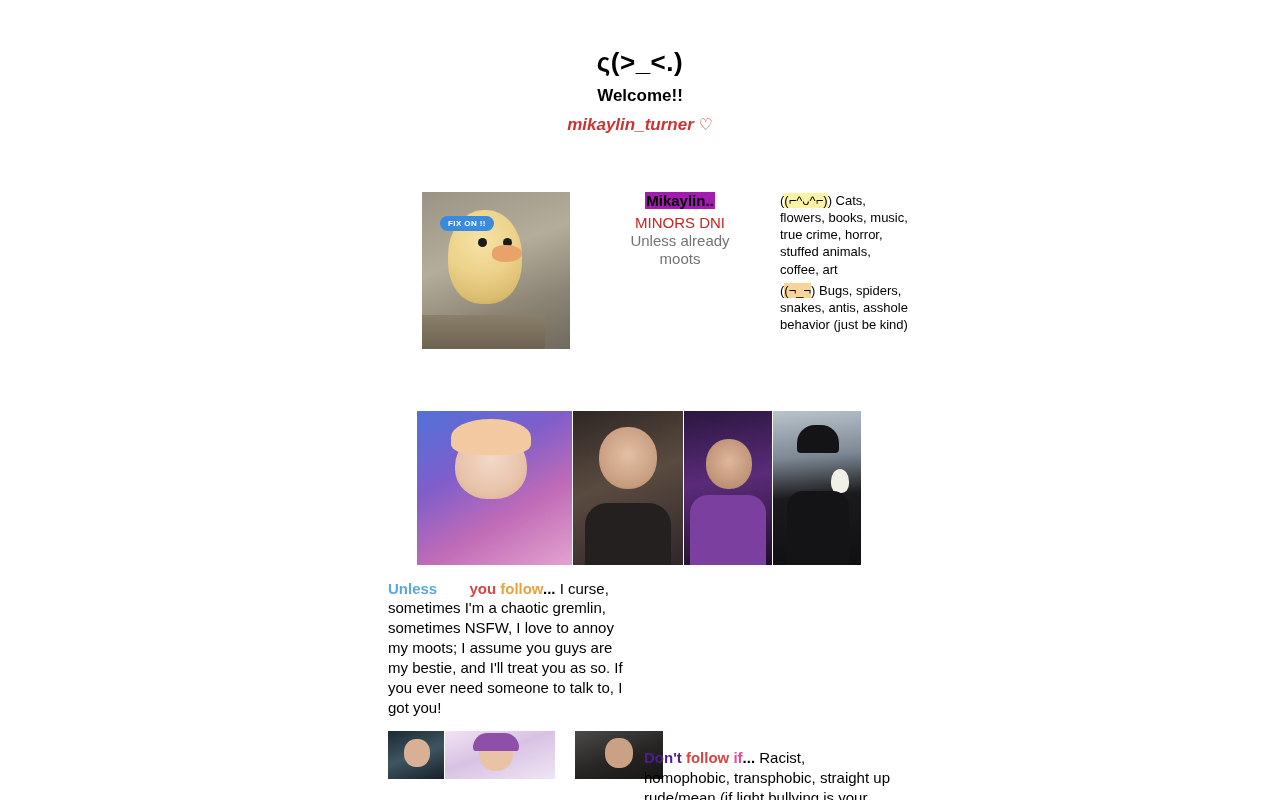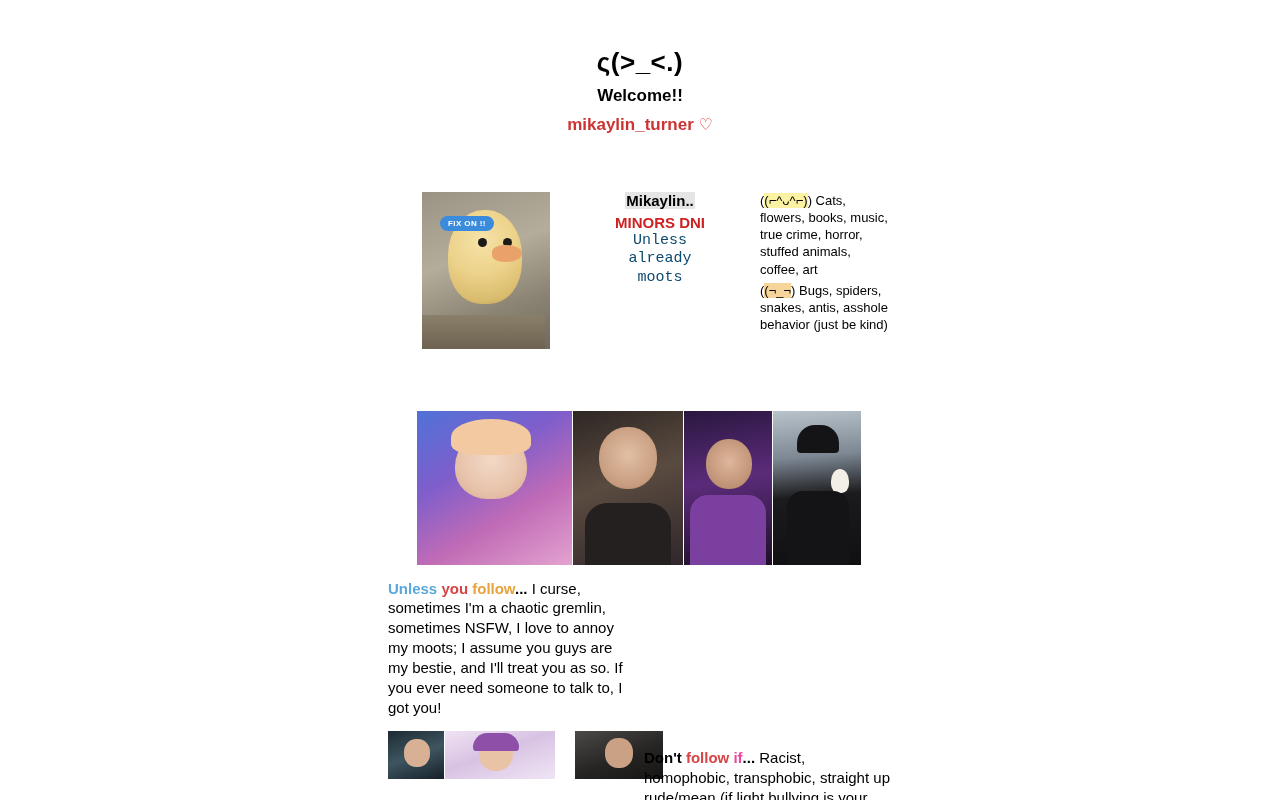--- a/index.html
+++ b/index.html
@@ -38,38 +38,39 @@
     font-weight: bold;
     margin-top: 7px;
   }
   .handle-line {
     margin-top: 9px;
     font-size: 17px;
     font-weight: bold;
   }
   .handle {
     color: #cc3333;
+    font-style: italic;
   }
   .heart {
     color: #cc3333;
     font-weight: normal;
     font-size: 16px;
   }
 
   
   .profile-row {
     margin-top: 57px;
     display: flex;
     justify-content: flex-start;
     align-items: flex-start;
     padding-left: 422px;
   }
 
   .avatar-wrap {
-    width: 128px;
+    width: 148px;
     height: 157px;
     position: relative;
     overflow: hidden;
     flex: 0 0 auto;
     background: linear-gradient(160deg, #9a9384 0%, #b5ad9b 40%, #8d8676 70%, #6f6a5e 100%);
   }
   .avatar-duck {
     position: absolute;
     left: 26px;
     top: 18px;
@@ -119,35 +120,34 @@
 
   .bio-col {
     width: 110px;
     margin-left: 55px;
     text-align: center;
     line-height: 1.22;
     font-size: 15px;
   }
   .bio-name {
     font-weight: bold;
-    background: #e5e5e5;
+    background: #a21caf;
     display: inline;
     padding: 0 1px;
   }
   .bio-meta {
     margin-top: 2px;
   }
   .bio-dni {
     margin-top: 4px;
     color: #cc2222;
-    font-weight: bold;
+    font-weight: normal;
   }
   .bio-dni-sub {
-    color: #0c4a6e;
-    font-family: Liberation Mono, monospace;
+    color: #737373;
   }
 
   .likes-col {
     width: 130px;
     margin-left: 45px;
     line-height: 1.33;
     font-size: 13px;
   }
   .hl-yellow {
     background: #fbf2a4;
@@ -230,25 +230,25 @@
 
   
   .before-block {
     margin-top: 14px;
     padding-left: 388px;
     width: 245px;
     line-height: 1.33;
     font-size: 15px;
   }
   .w-before { color:#5aa7dd; font-weight:bold; }
-  .w-you    { color:#d64545; font-weight:bold; }
+  .w-you    { color:#d64545; font-weight:bold;margin-left:28px; }
   .w-follow { color:#e8a33d; font-weight:bold; }
   .w-dots   { font-weight:bold; color:#000; }
 
-  .w-dont   { color:#000000; font-weight:bold; }
+  .w-dont   { color:#4c1d95; font-weight:bold; }
   .w-follow2{ color:#d64545; font-weight:bold; }
   .w-if     { color:#ec4899; font-weight:bold; }
 
   
   .bottom-strip {
     margin-top: 13px;
     padding-left: 388px;
     display: flex;
     gap: 1px;
   }

